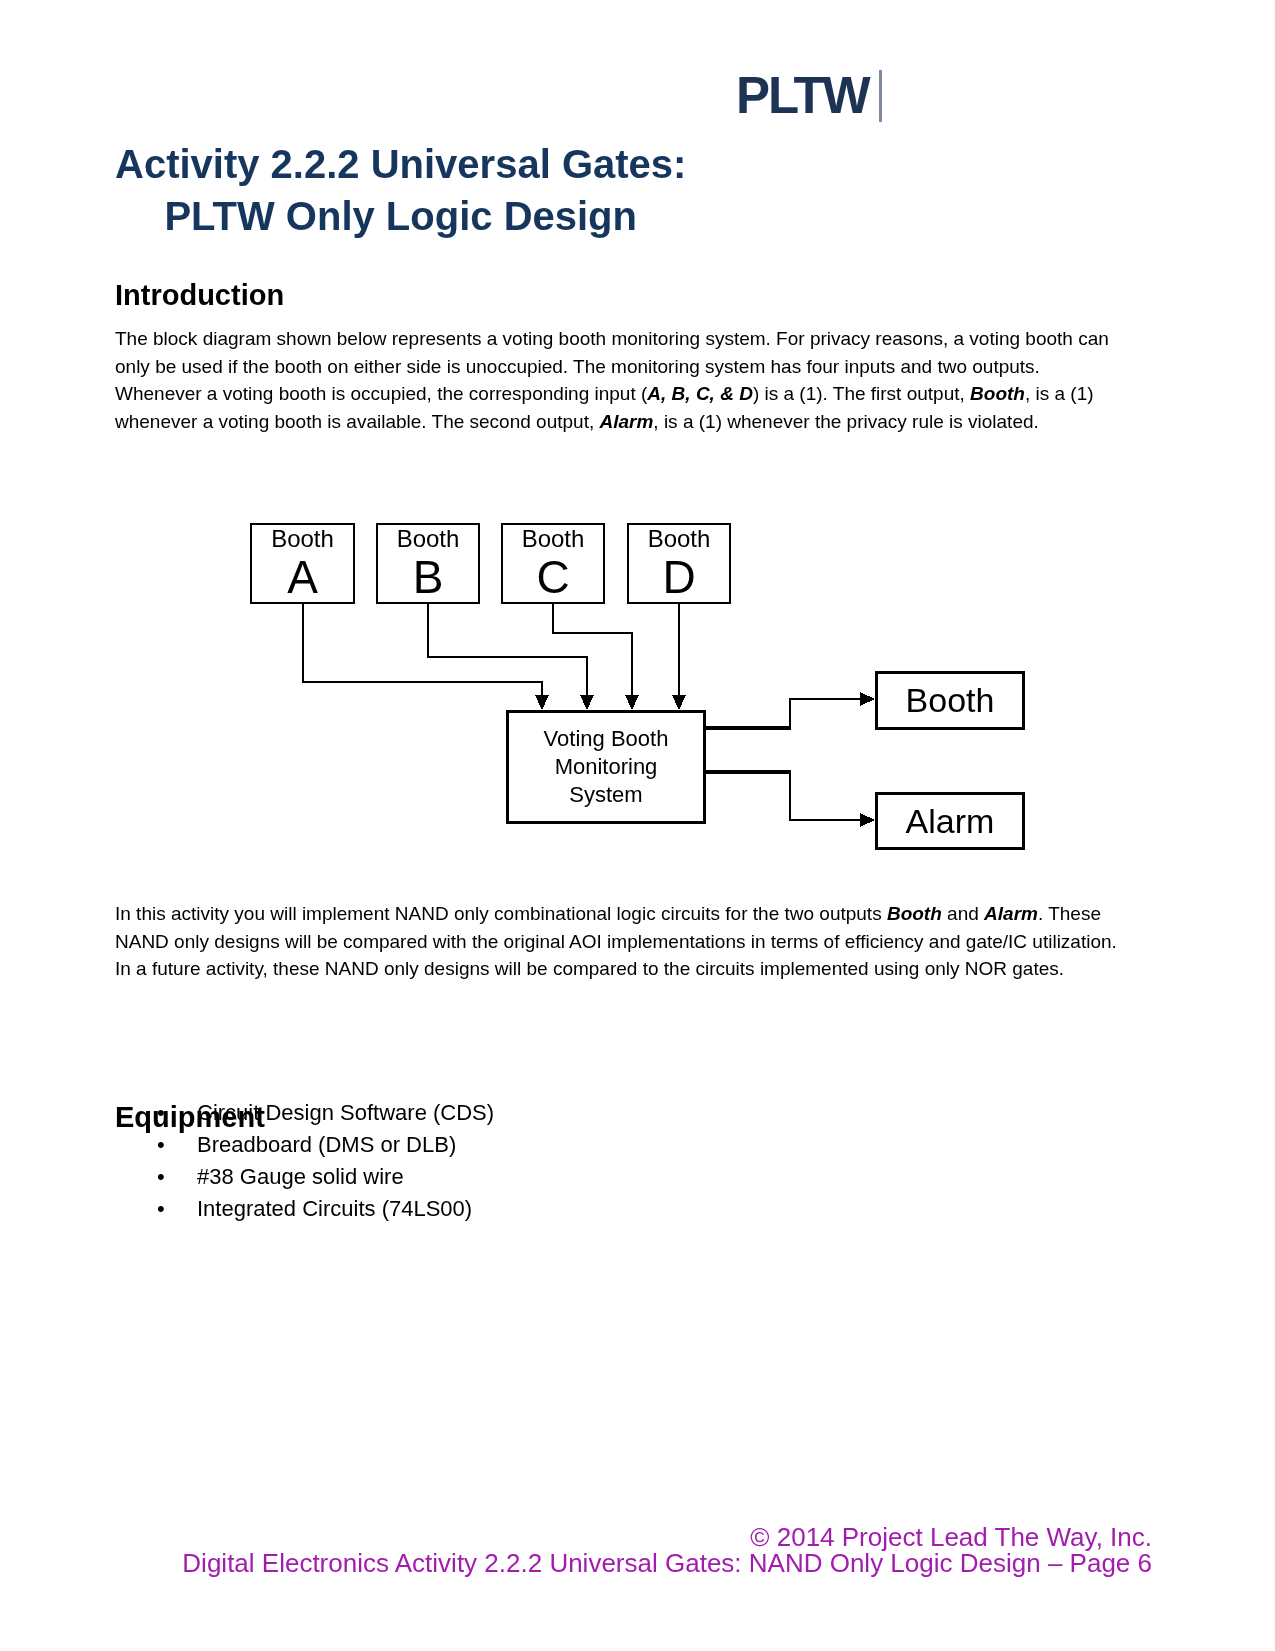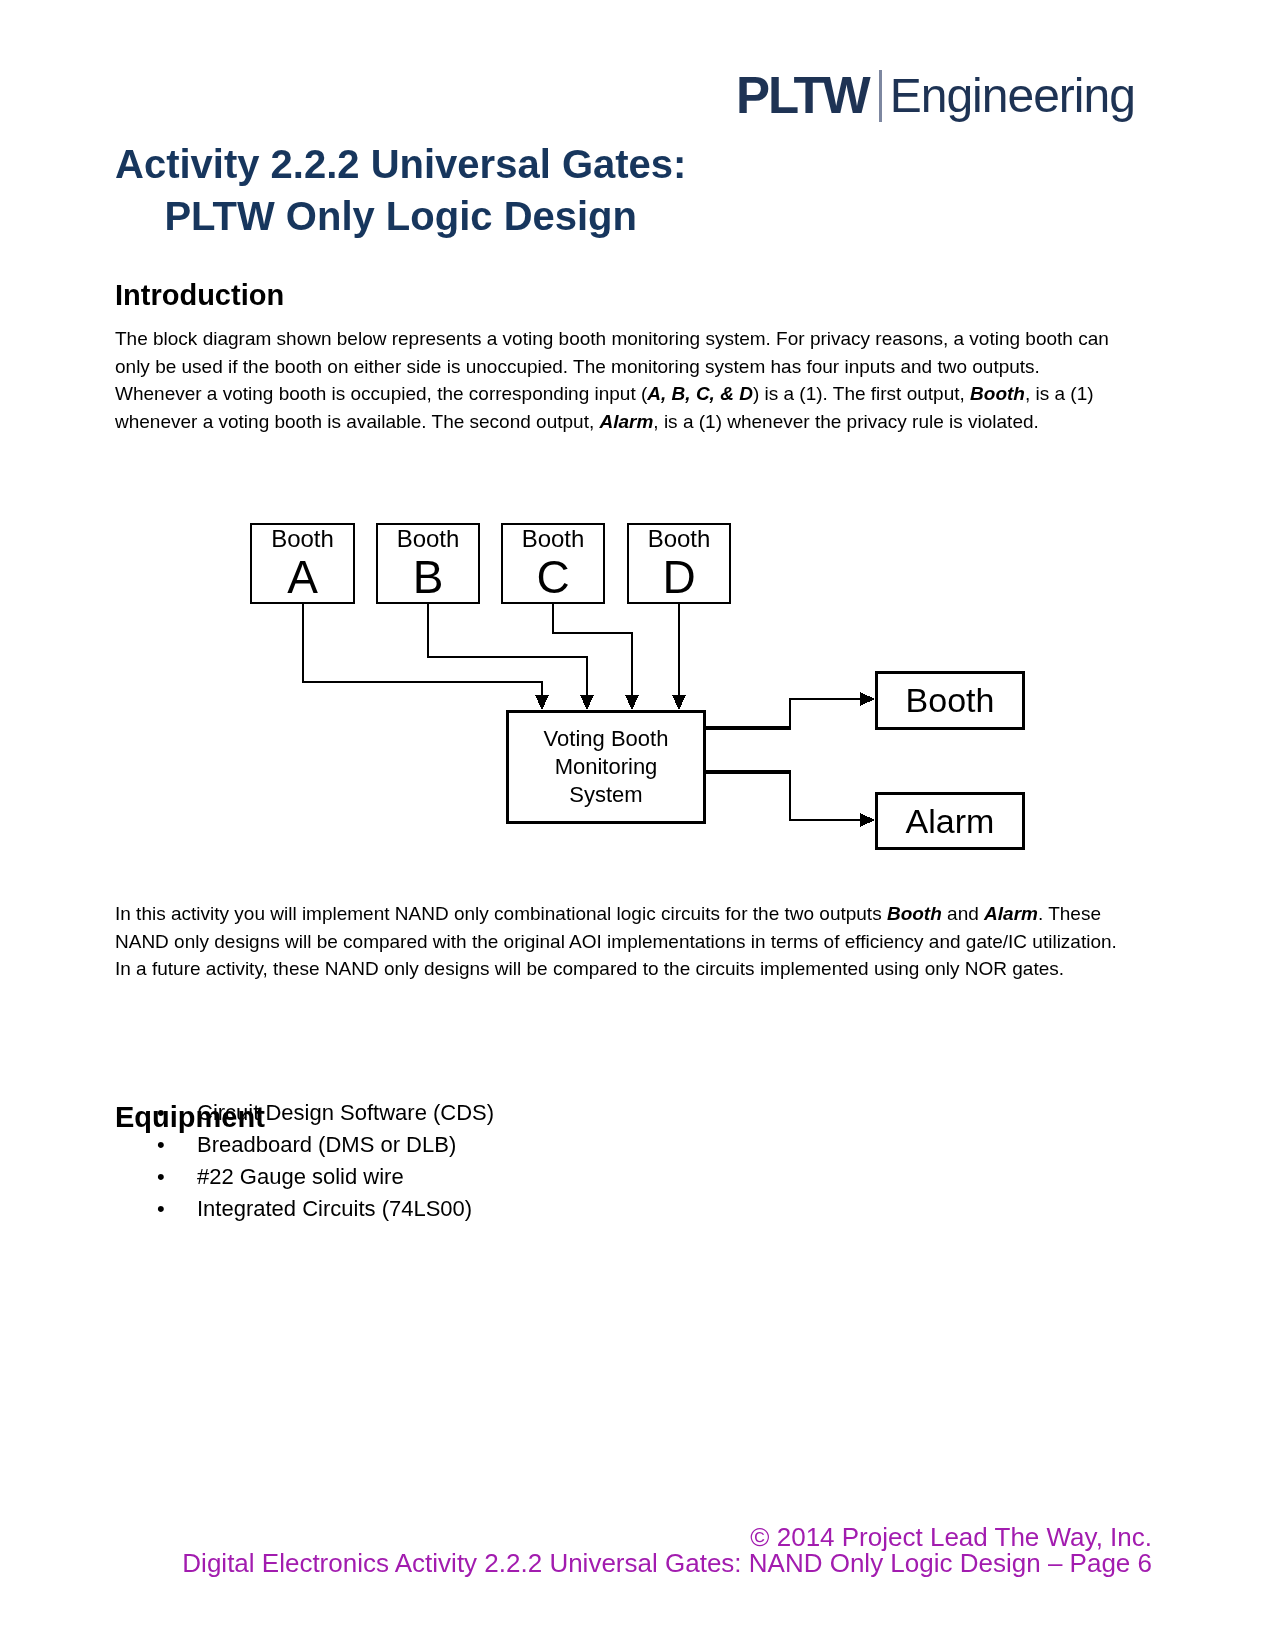--- a/index.html
+++ b/index.html
@@ -51,21 +51,20 @@
   .footer span { display:block; }
 </style>
 </head>
 <body>
 
 <div class="page">
 
   <div class="logo">
     <span class="pltw">PLTW</span>
     <span class="bar"></span>
-    <span class="division">Engineering</span>
   </div>
 
   <h1 class="doc-title">
     <span>Activity 2.2.2 Universal Gates:</span>
     <span>PLTW Only Logic Design</span>
   </h1>
 
   <h2 class="h2 intro">Introduction</h2>
   <p class="para p1"><span>The block diagram shown below represents a voting booth monitoring system. For privacy reasons, a voting booth can only be used if the booth on either side is unoccupied. The monitoring system has four inputs and two outputs. Whenever a voting booth is occupied, the corresponding input (</span><span class="em">A, B, C, &amp; D</span><span>) is a (1). The first output, </span><span class="em">Booth</span><span>, is a (1) whenever a voting booth is available. The second output, </span><span class="em">Alarm</span><span>, is a (1) whenever the privacy rule is violated.</span></p>
 
@@ -126,21 +125,21 @@
     <li>
       <span class="bullet">•</span>
       <span>Circuit Design Software (CDS)</span>
     </li>
     <li>
       <span class="bullet">•</span>
       <span>Breadboard (DMS or DLB)</span>
     </li>
     <li>
       <span class="bullet">•</span>
-      <span>#22 Gauge solid wire</span>
+      <span>#38 Gauge solid wire</span>
     </li>
     <li>
       <span class="bullet">•</span>
       <span>Integrated Circuits (74LS00)</span>
     </li>
   </ul>
 
   <div class="footer">
     <span>© 2014 Project Lead The Way, Inc.</span>
     <span>Digital Electronics Activity 2.2.2 Universal Gates: NAND Only Logic Design – Page 6</span>

